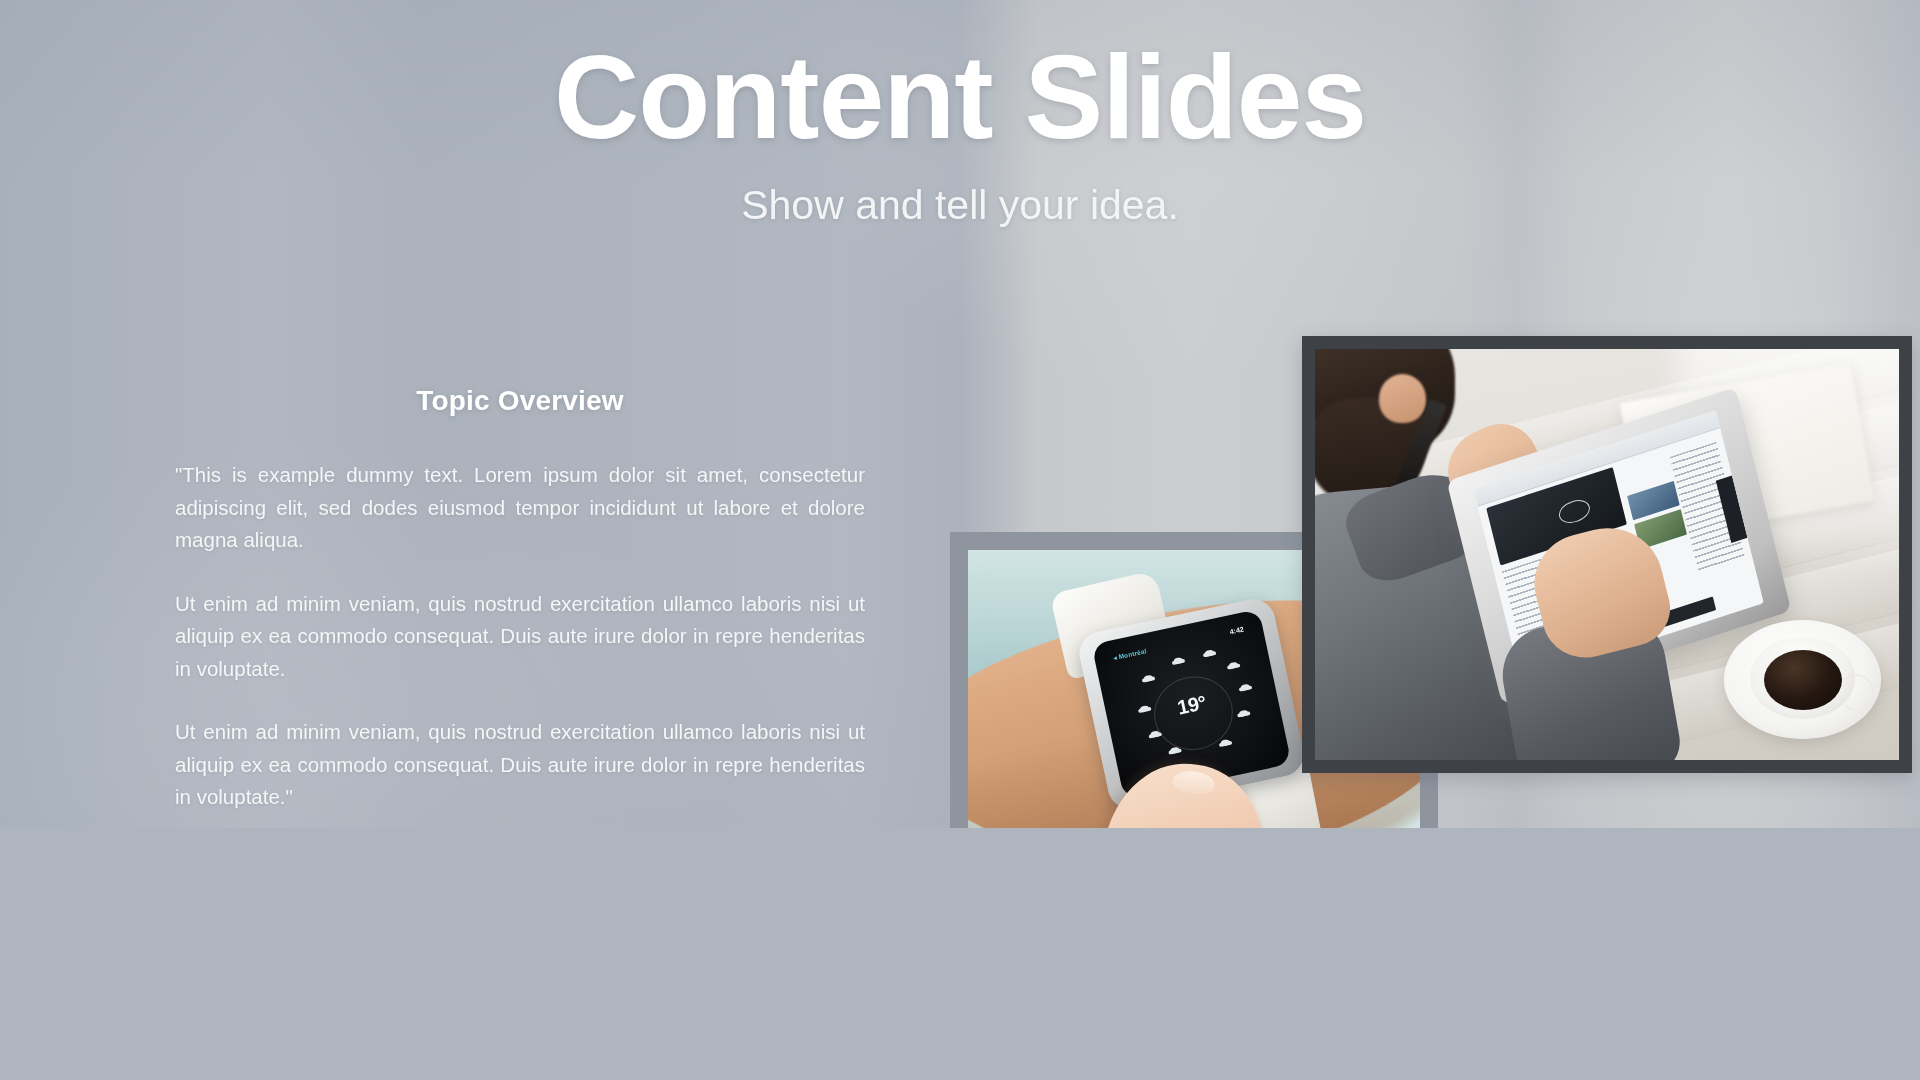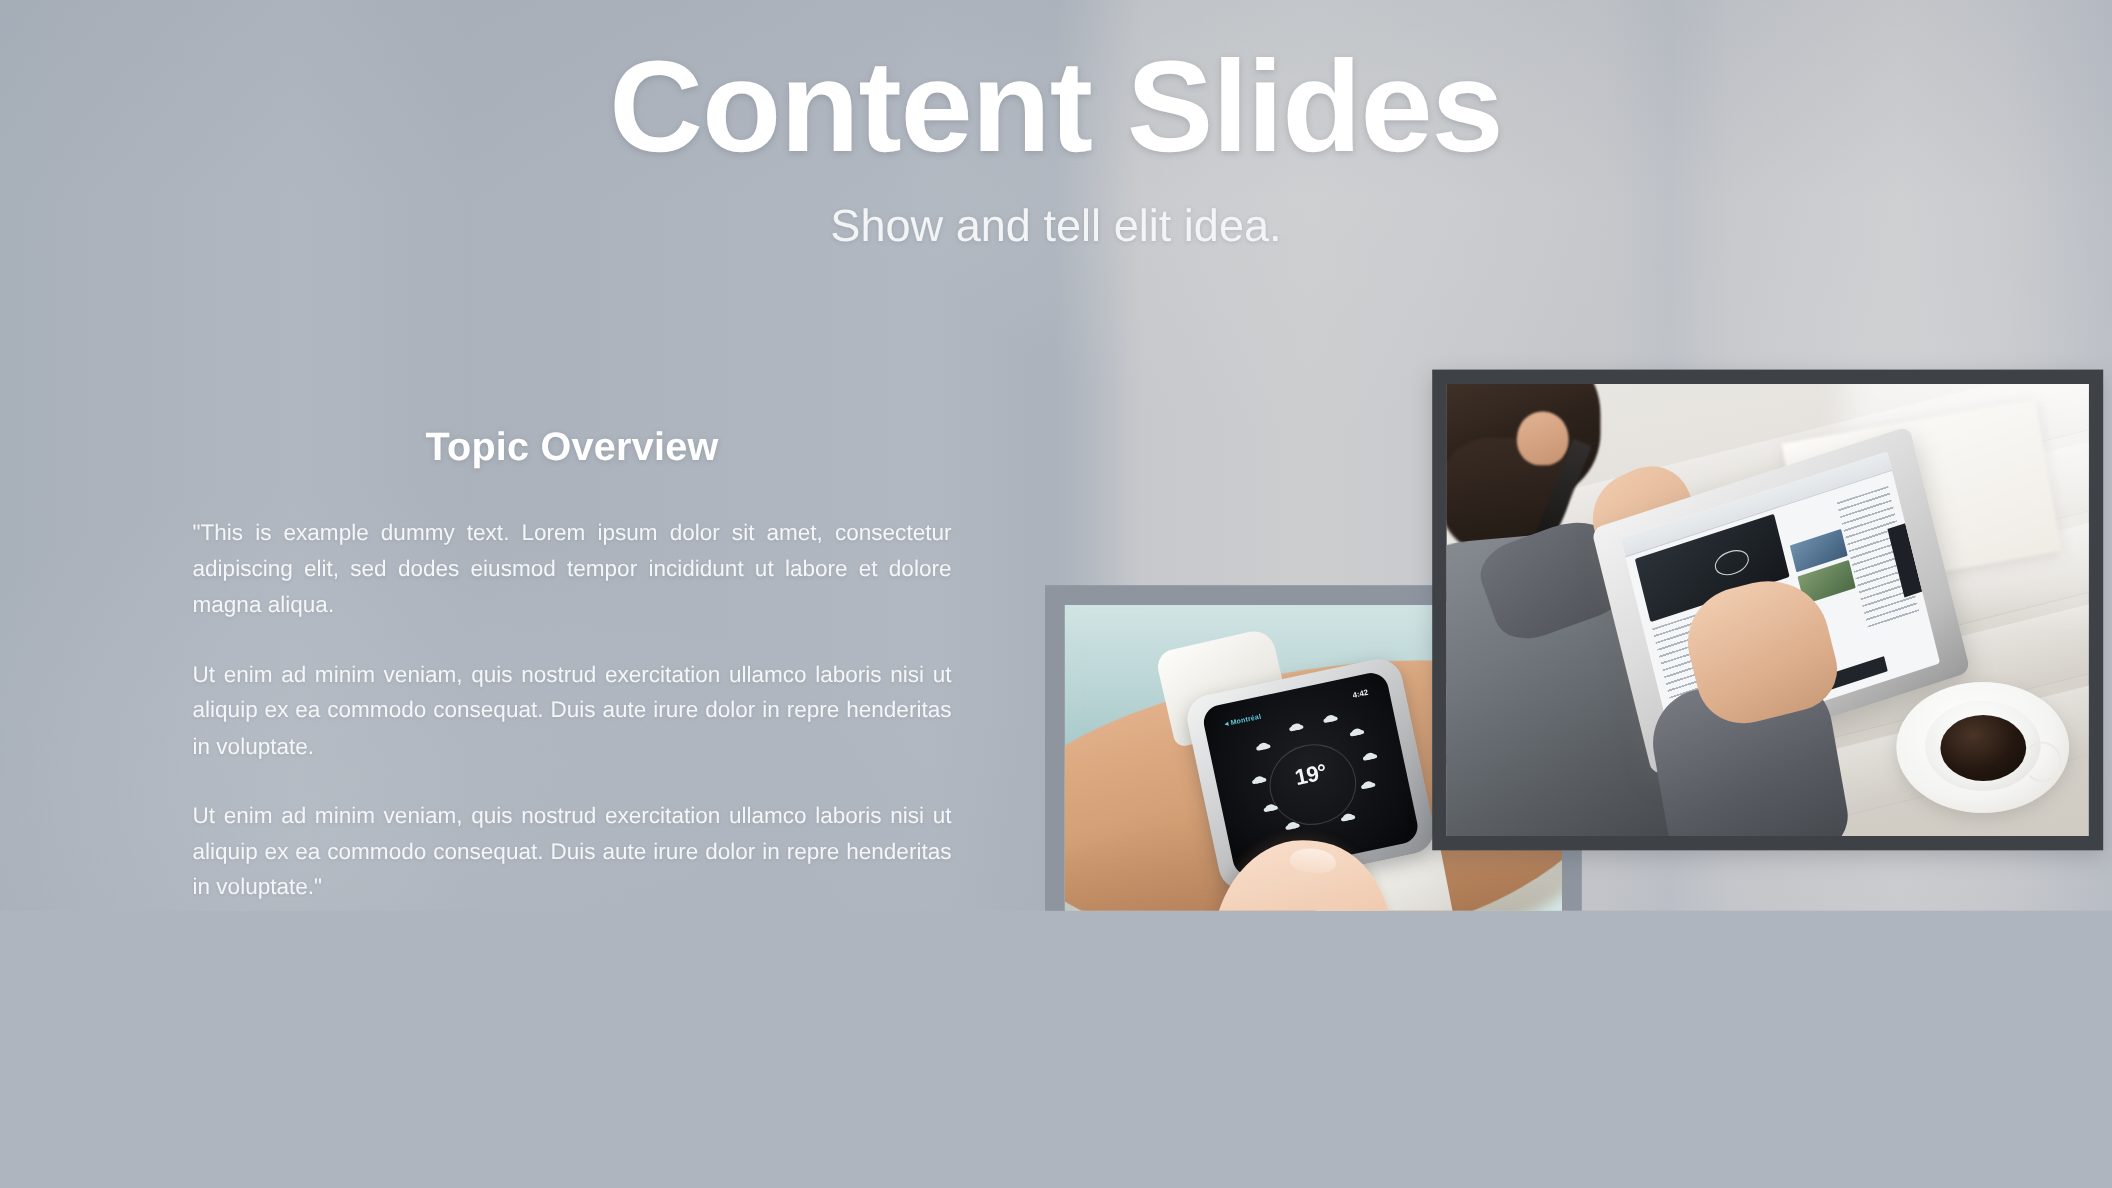--- a/index.html
+++ b/index.html
@@ -81,21 +81,21 @@
   .slide-subtitle span { display:block; }
 
   
   .content-column {
     position:absolute;
     left:175px; top:385px;
     width:690px;
     z-index:6;
   }
   .section-heading {
-    font-size:36px;
+    font-size:28px;
     font-weight:700;
     color:#ffffff;
     text-align:center;
     letter-spacing:.2px;
     margin-bottom:42px;
     text-shadow:0 1px 5px rgba(90,98,110,.26);
   }
   .body-paragraph {
     font-size:20.5px;
     font-weight:400;
@@ -425,21 +425,21 @@
   <div class="bg-layer bg-base"></div>
   <div class="bg-layer bg-bands"></div>
   <div class="bg-layer bg-soft-1"></div>
   <div class="bg-layer bg-soft-2"></div>
   <div class="bg-layer bg-soft-3"></div>
   <div class="bg-layer bg-vignette"></div>
 
   <div class="header">
     <div class="slide-title">Content Slides</div>
     <div class="slide-subtitle">
-      <span>Show and tell elit idea.</span>
+      <span>Show and tell your idea.</span>
     </div>
   </div>
 
   <div class="content-column">
     <div class="section-heading">Topic Overview</div>
     <p class="body-paragraph">"This is example dummy text. Lorem ipsum dolor sit amet, consectetur adipiscing elit, sed dodes eiusmod tempor incididunt ut labore et dolore magna aliqua.</p>
     <p class="body-paragraph">Ut enim ad minim veniam, quis nostrud exercitation ullamco laboris nisi ut aliquip ex ea commodo consequat. Duis aute irure dolor in repre henderitas in voluptate.</p>
     <p class="body-paragraph">Ut enim ad minim veniam, quis nostrud exercitation ullamco laboris nisi ut aliquip ex ea commodo consequat. Duis aute irure dolor in repre henderitas in voluptate."</p>
   </div>
 

